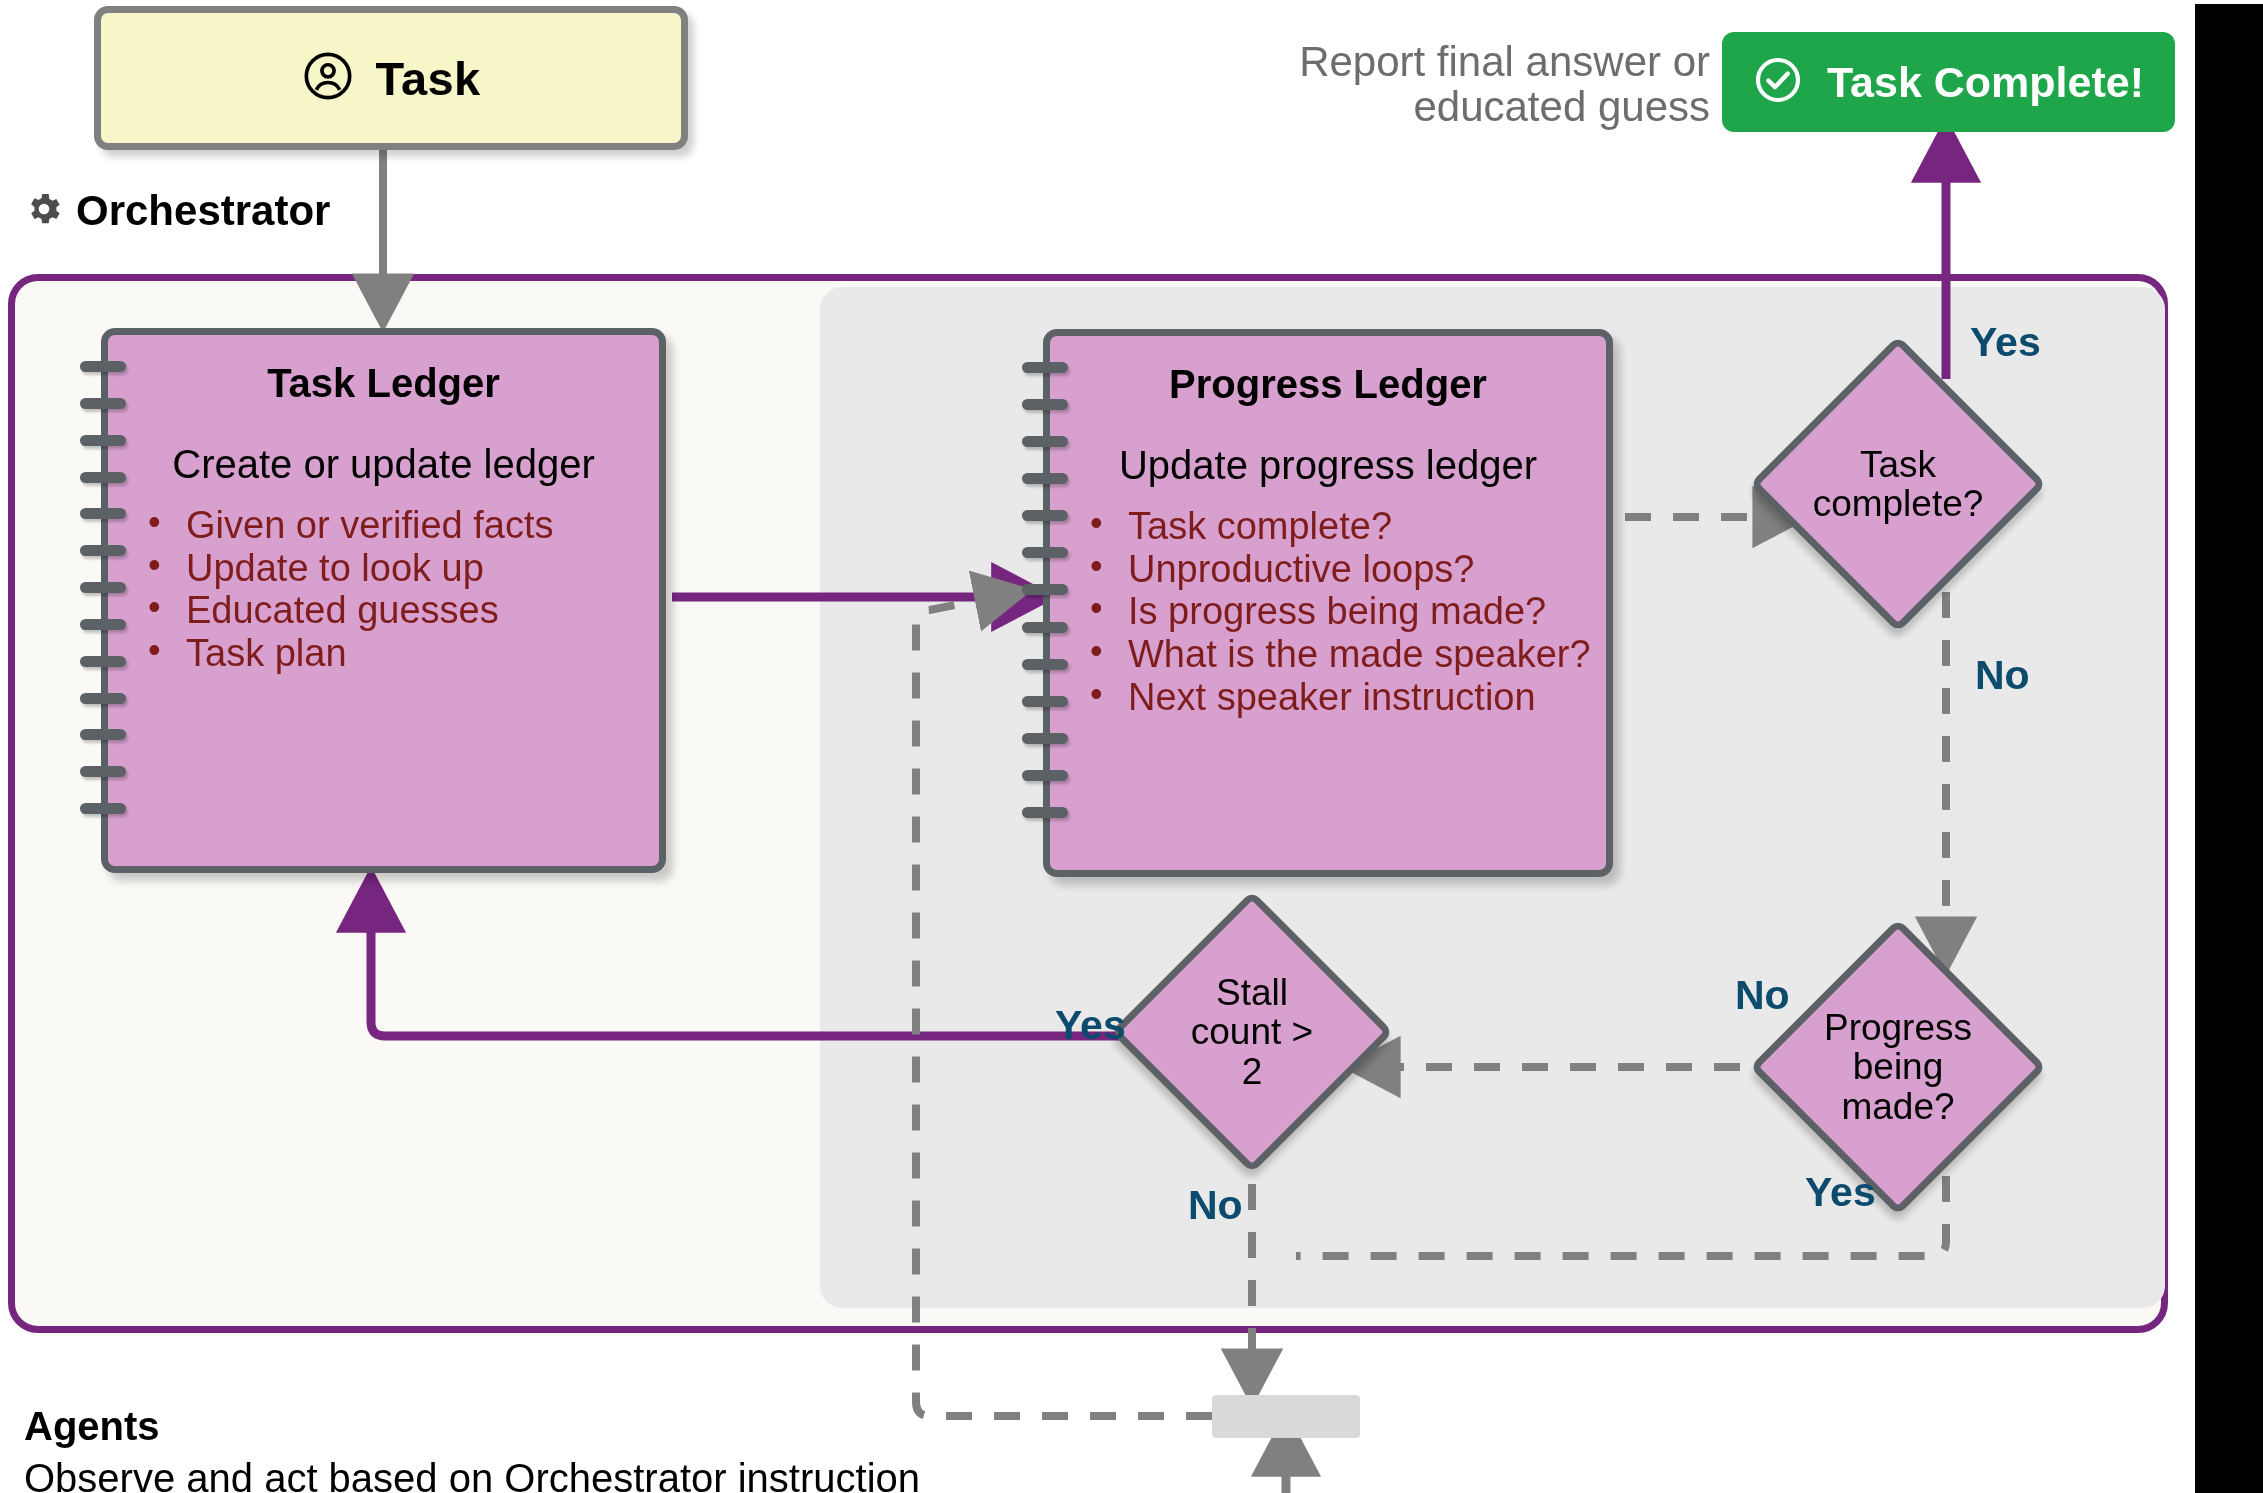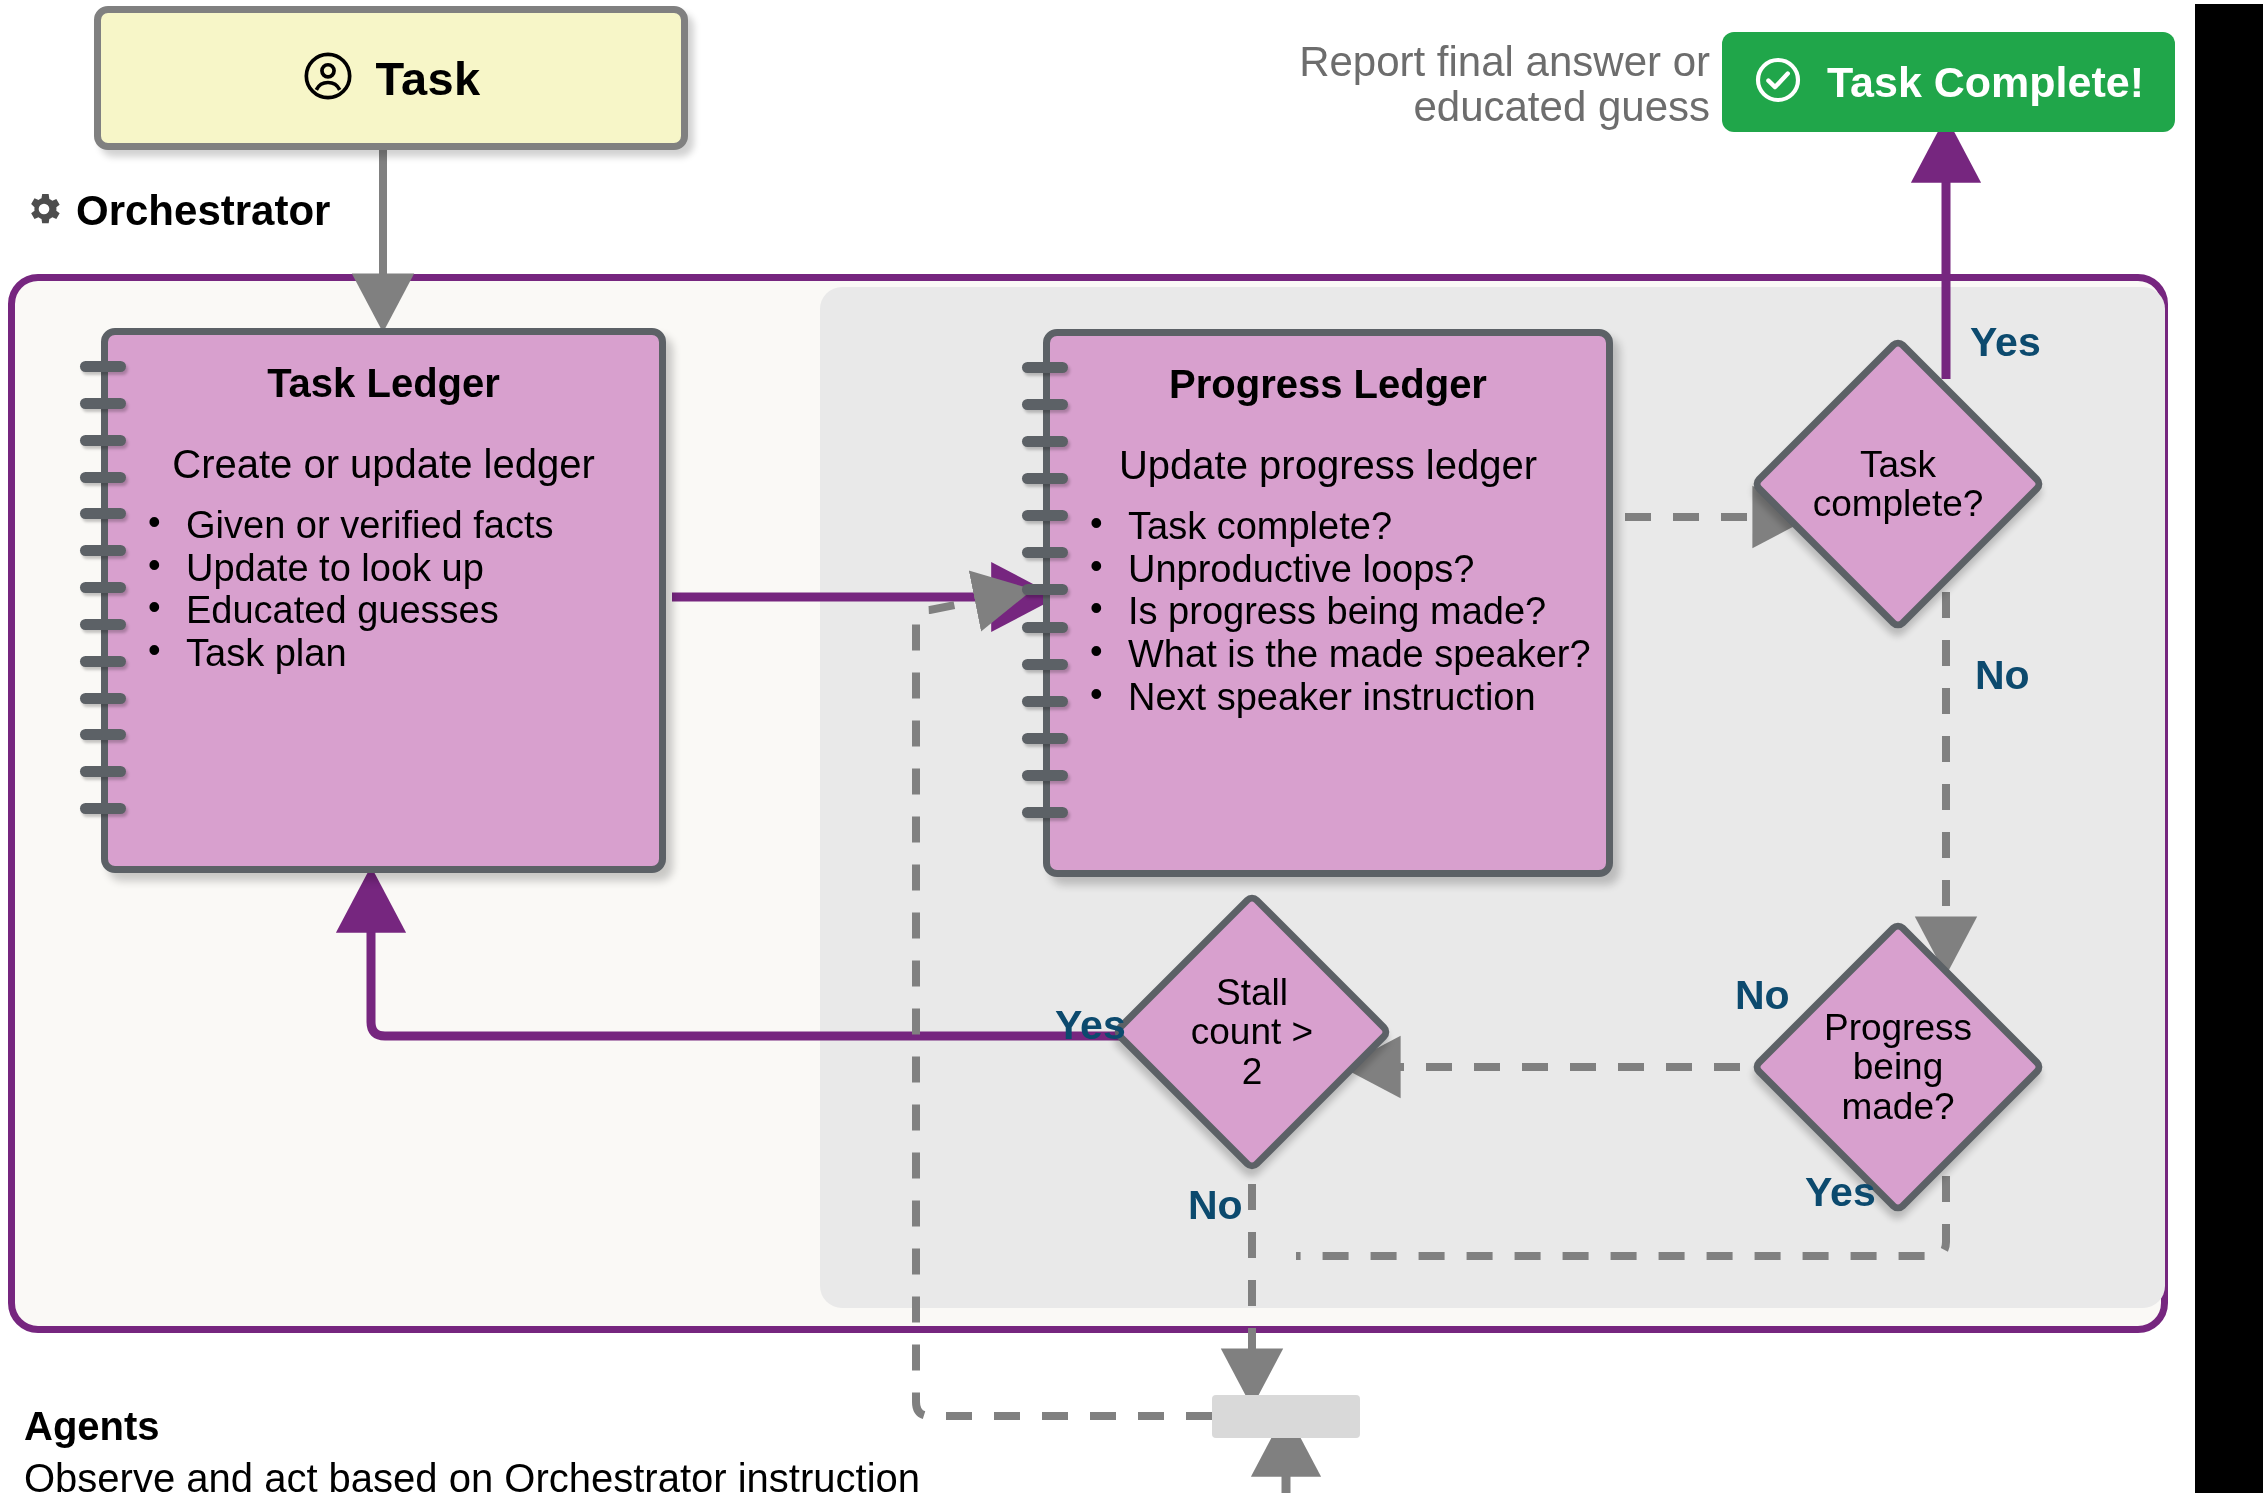--- a/index.html
+++ b/index.html
@@ -38,21 +38,21 @@
             border-radius:14px; box-shadow:7px 8px 8px rgba(0,0,0,0.20);
             box-sizing:border-box; }
   .spiral { position:absolute; left:-28px; top:26px; bottom:26px; width:46px; }
   .spiral i { position:absolute; left:0; width:46px; height:11px; background:#5c6166;
               border-radius:6px; box-shadow:2px 3px 3px rgba(0,0,0,0.22); display:block; }
 
   .ledger .title { text-align:center; font-size:40px; font-weight:bold; color:#000;
                    margin-top:26px; }
   .ledger .subtitle { text-align:center; font-size:40px; color:#000; margin-top:36px; }
   .ledger ul { list-style:none; margin:18px 0 0 0; padding:0 0 0 34px; }
-  .ledger li { font-size:38px; color:#000000; line-height:1.07; position:relative;
+  .ledger li { font-size:38px; color:#7f1d1d; line-height:1.07; position:relative;
                padding-left:44px; margin-bottom:2px; }
   .ledger li::before { content:"\2022"; position:absolute; left:6px; top:-2px;
                        font-size:36px; }
 
   #task-ledger { left:101px; top:324px; width:565px; height:545px; }
   #progress-ledger { left:1043px; top:325px; width:570px; height:548px; }
 
   
   .diamond-wrap { position:absolute; }
   .diamond { position:absolute; left:0; top:0; width:100%; height:100%;

